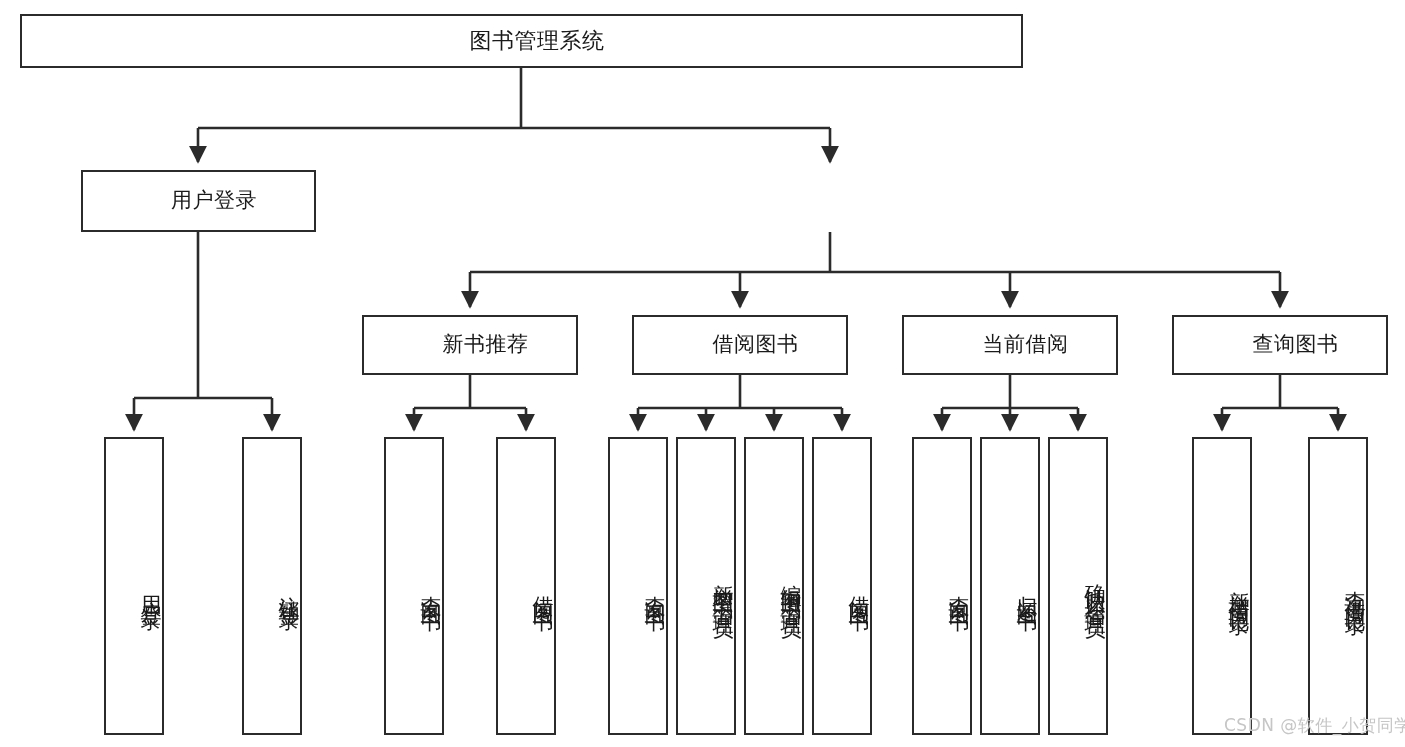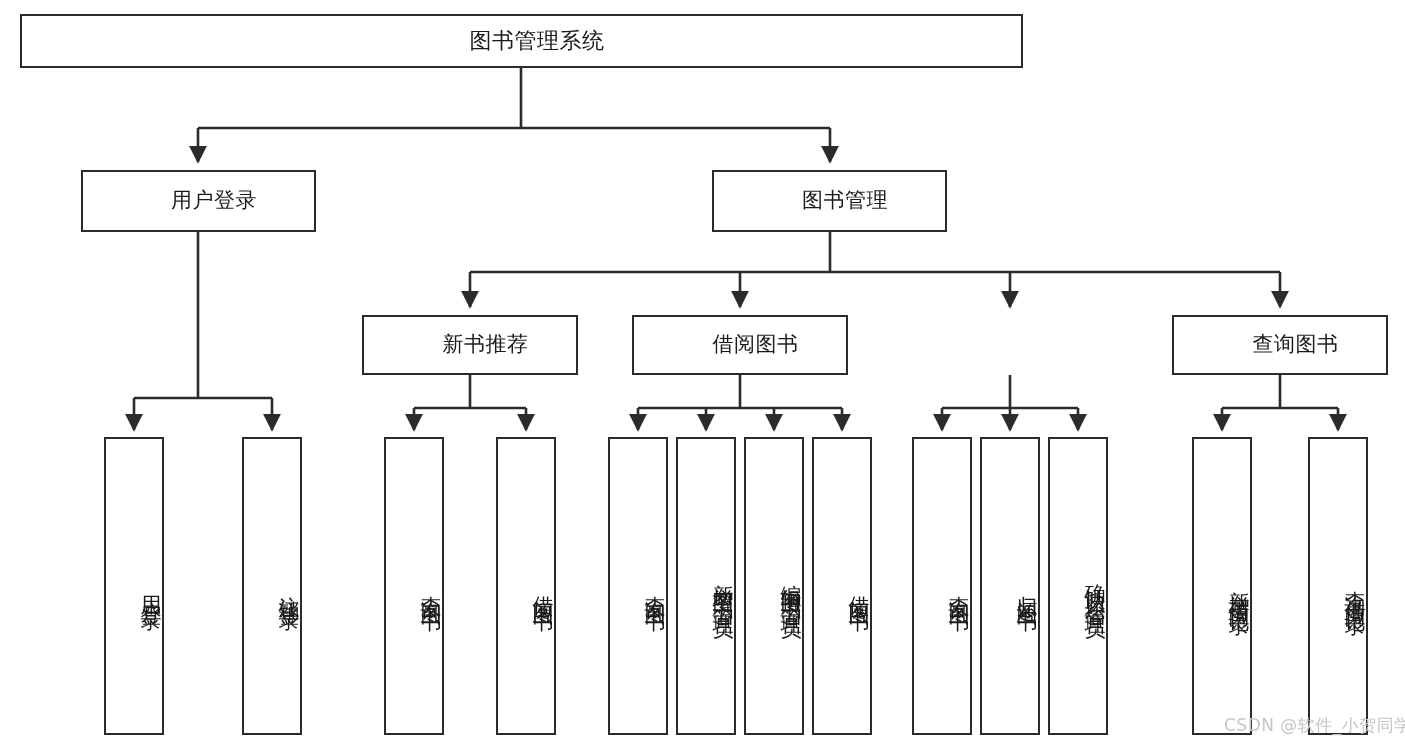--- a/index.html
+++ b/index.html
@@ -126,29 +126,29 @@
     </g>
   </svg>
 
   <div class="node node-h node-root" style="left:20px; top:14px; width:1003px; height:54px;">
     <span>图书管理系统</span>
   </div>
 
   <div class="node node-h" style="left:81px; top:170px; width:235px; height:62px;">
     <span>用户登录</span>
   </div>
-  <div class="node node-h" style="left:712px; top:170px; width:235px; height:62px;">
-    <span>图书管理</span>
-  </div>
 
   <div class="node node-h" style="left:362px; top:315px; width:216px; height:60px;text-align:right;">
     <span>新书推荐</span>
   </div>
   <div class="node node-h" style="left:632px; top:315px; width:216px; height:60px;">
     <span>借阅图书</span>
+  </div>
+  <div class="node node-h" style="left:902px; top:315px; width:216px; height:60px;">
+    <span>当前借阅</span>
   </div>
   <div class="node node-h" style="left:1172px; top:315px; width:216px; height:60px;">
     <span>查询图书</span>
   </div>
 
   <div class="node node-v" style="left:104px; top:437px; width:60px; height:298px;">
     <span>用户登录</span>
   </div>
   <div class="node node-v" style="left:242px; top:437px; width:60px; height:298px;">
     <span>注销登录</span>

